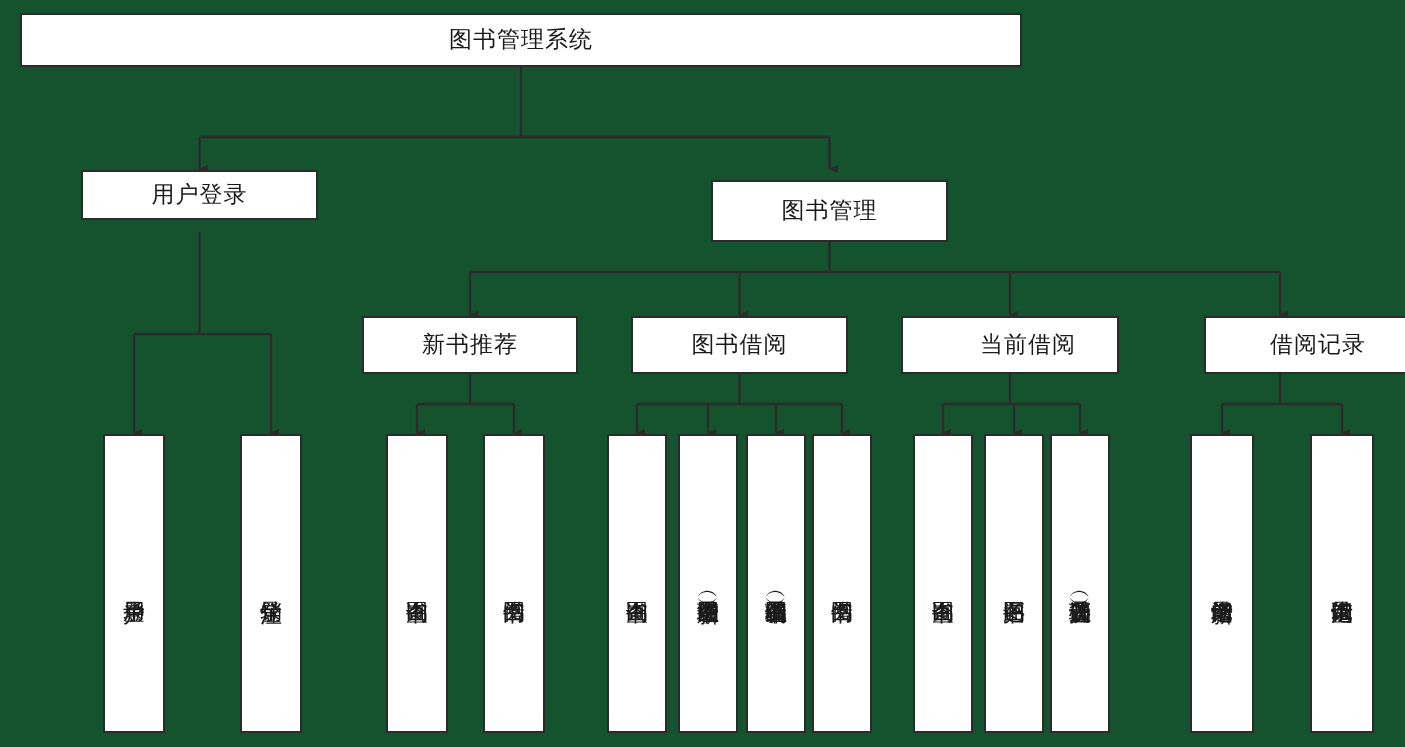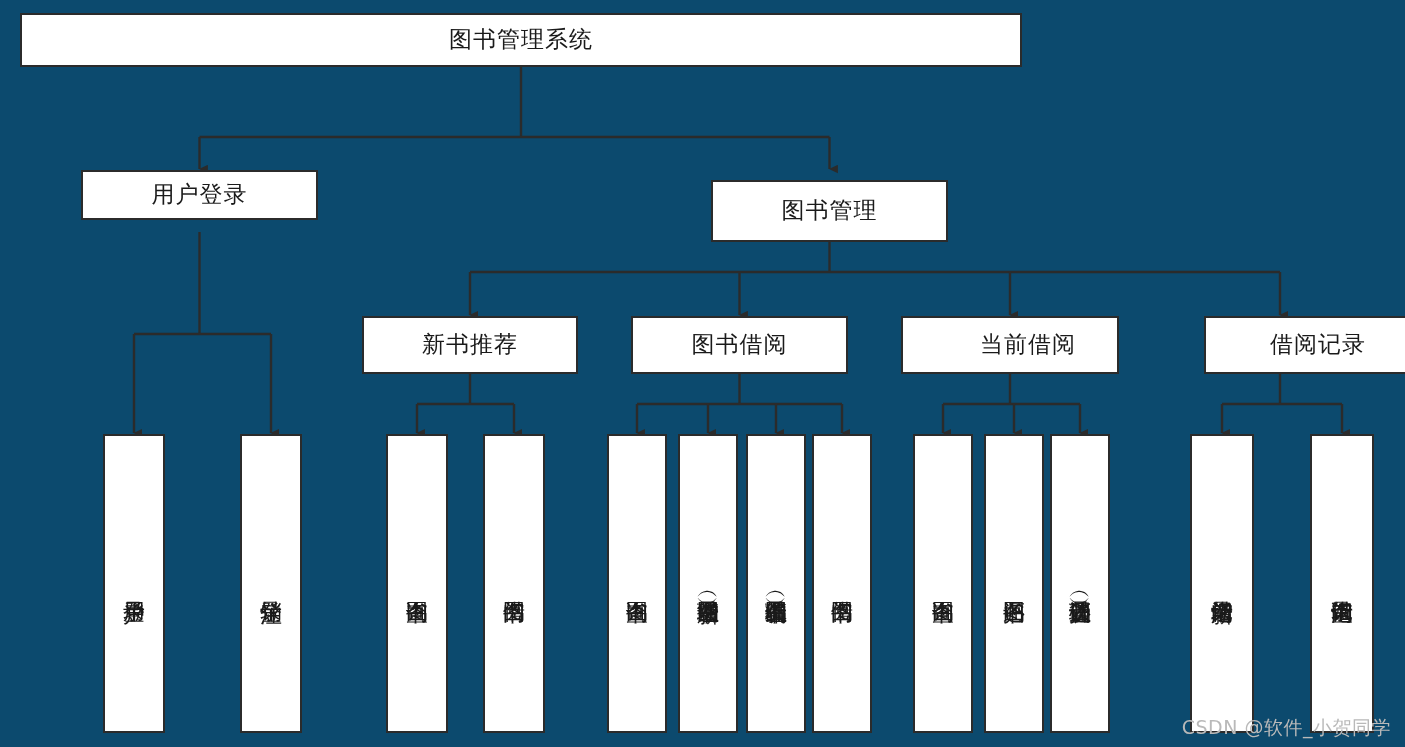--- a/index.html
+++ b/index.html
@@ -8,21 +8,21 @@
     padding: 0;
     background: #ffffff;
   }
   body {
     font-family: "DejaVu Sans", "Liberation Sans", sans-serif;
   }
   #diagram-root {
     position: relative;
     width: 1405px;
     height: 747px;
-    background: #0c4a6e;
+    background: #14532d;
     overflow: hidden;
   }
   #edge-layer {
     position: absolute;
     left: 0;
     top: 0;
     width: 1405px;
     height: 747px;
   }
   .node {
@@ -172,15 +172,14 @@
         <span class="vlabel">确认归还（管理员）</span>
       </div>
       <div class="node node-v" style="left: 1190px; top: 434px; width: 64px; height: 299px;">
         <span class="vlabel">新增借阅记录</span>
       </div>
       <div class="node node-v" style="left: 1310px; top: 434px; width: 64px; height: 299px;">
         <span class="vlabel">查询借阅记录</span>
       </div>
     </div>
 
-  <div class="watermark">CSDN @软件_小贺同学</div>
 
 </div>
 
 </body></html>

